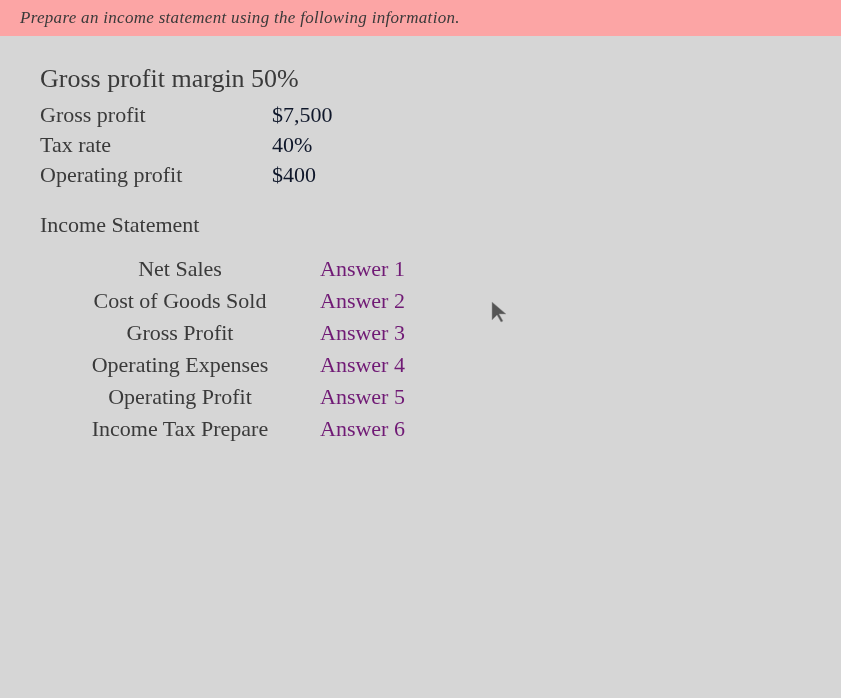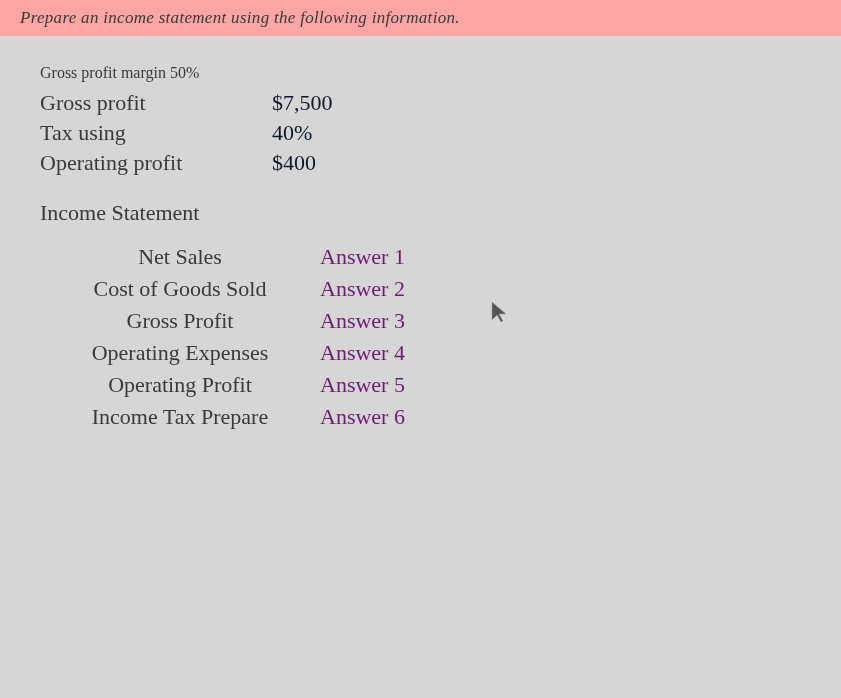--- a/index.html
+++ b/index.html
@@ -48,21 +48,21 @@
       min-width: 220px;
     }
 
     .info-value {
       font-size: 22px;
       color: #0f172a;
       margin-left: 12px;
     }
 
     .gross-profit-margin {
-      font-size: 16px;
+      font-size: 26px;
       color: #3a3a3a;
       margin-bottom: 8px;
     }
 
     .section-title {
       font-size: 22px;
       color: #3a3a3a;
       margin-bottom: 18px;
       margin-top: 10px;
     }
@@ -111,21 +111,21 @@
     <div class="gross-profit-margin">
       <span>Gross profit margin 50%</span>
     </div>
 
     <div class="info-row">
       <span class="info-label">Gross profit</span>
       <span class="info-value">$7,500</span>
     </div>
 
     <div class="info-row">
-      <span class="info-label">Tax using</span>
+      <span class="info-label">Tax rate</span>
       <span class="info-value">40%</span>
     </div>
 
     <div class="info-row">
       <span class="info-label">Operating profit</span>
       <span class="info-value">$400</span>
     </div>
   </div>
 
   <div class="section-title">Income Statement</div>

